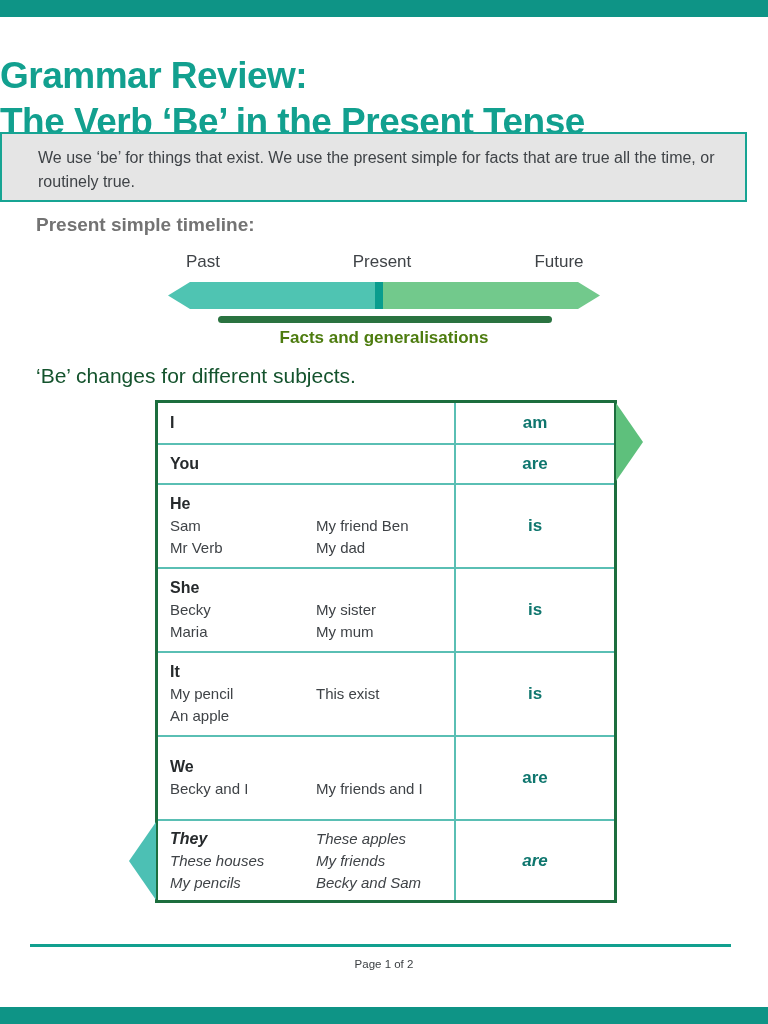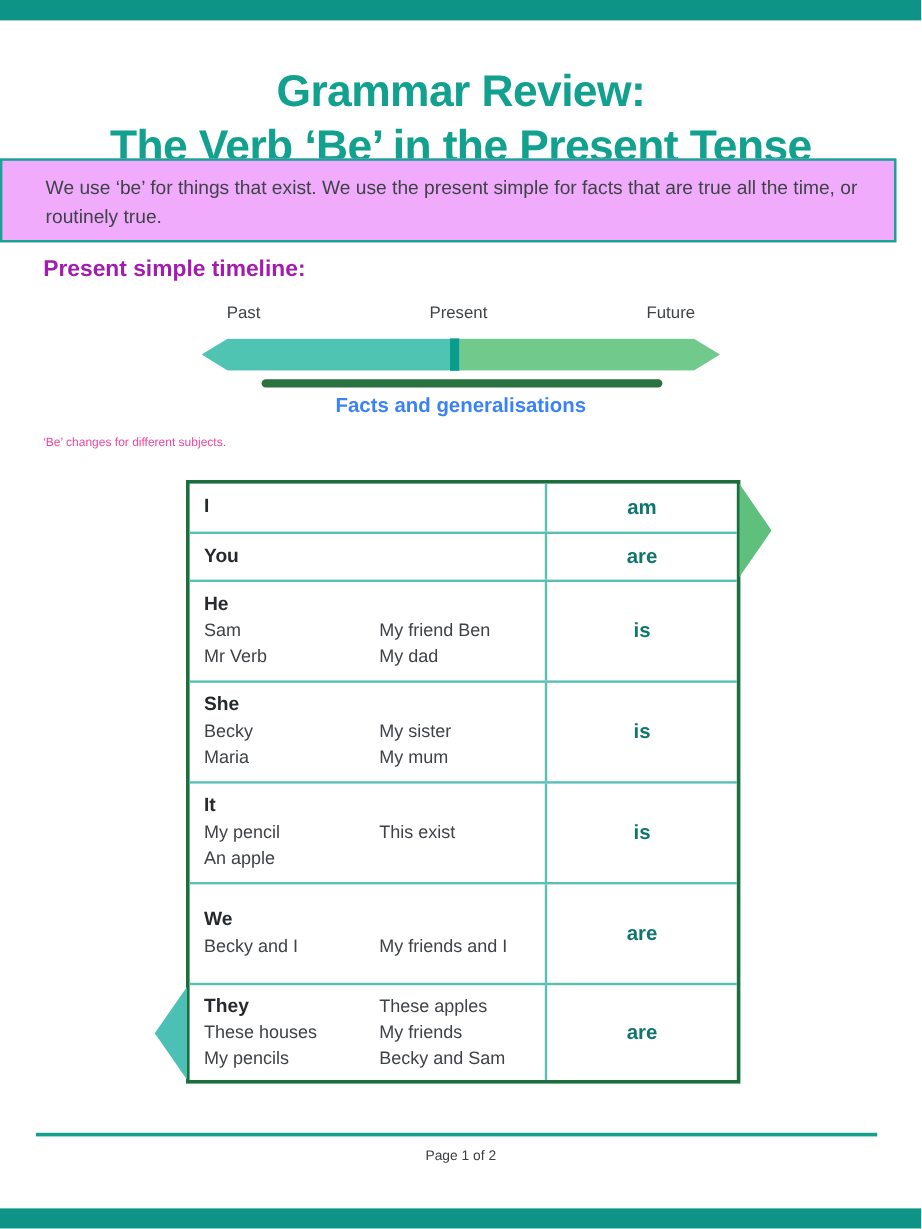--- a/index.html
+++ b/index.html
@@ -5,69 +5,69 @@
   html,body{margin:0;padding:0;background:#ffffff;}
   .page{
     position:relative;width:768px;height:1024px;overflow:hidden;
     background:#ffffff;font-family:"Liberation Sans",sans-serif;color:#3f4347;
   }
   .accent-bar{position:absolute;left:0;width:768px;height:17px;background:#0e9486;}
   .accent-bar.top{top:0;}
   .accent-bar.bottom{top:1007px;}
 
   .title{
-    position:absolute;top:28px;left:0;width:768px;text-align:center;
+    position:absolute;top:28px;left:0;width:768px;
     font-size:37px;line-height:46px;font-weight:bold;color:#12a08f;letter-spacing:-0.5px;
   }
 
   .intro-box{
     position:absolute;left:0;top:132px;width:747px;height:70px;box-sizing:border-box;
-    background:#f0abfc;border:2px solid #16a493;
+    background:#e5e5e5;border:2px solid #16a493;
     padding:12px 22px 0 36px;font-size:16px;line-height:24px;color:#3f4347;
   }
   .intro-box p{margin:0;}
 
   .timeline-heading{
     position:absolute;left:36px;top:214px;margin:0;
-    font-size:19px;font-weight:bold;color:#a21caf;
-  }
-
-  .tl-label{position:absolute;top:252px;font-size:14px;color:#3f4347;text-align:center;}
+    font-size:19px;font-weight:bold;color:#737373;
+  }
+
+  .tl-label{position:absolute;top:252px;font-size:17px;color:#3f4347;text-align:center;}
   .tl-label.past{left:168px;width:70px;}
   .tl-label.present{left:342px;width:80px;}
   .tl-label.future{left:524px;width:70px;}
 
   .tl-arrow{position:absolute;left:168px;top:282px;width:432px;height:27px;}
   .tl-arrow .seg-left{
     position:absolute;left:0;top:0;width:215px;height:27px;background:#4fc4b2;
     clip-path:polygon(0 50%,22px 0,100% 0,100% 100%,22px 100%);
   }
   .tl-arrow .seg-right{
     position:absolute;left:215px;top:0;width:217px;height:27px;background:#72c98c;
     clip-path:polygon(0 0,calc(100% - 22px) 0,100% 50%,calc(100% - 22px) 100%,0 100%);
   }
   .tl-arrow .seg-tick{position:absolute;left:207px;top:0;width:8px;height:27px;background:#0a9d8e;}
 
   .tl-rule{position:absolute;left:218px;top:316px;width:334px;height:7px;border-radius:4px;background:#2a7340;}
   .tl-caption{
     position:absolute;left:168px;top:328px;width:432px;text-align:center;
-    font-size:17px;font-weight:bold;color:#3b82f6;
-  }
-
-  .table-intro{position:absolute;left:36px;top:364px;margin:0;font-size:10px;color:#ec4899;}
+    font-size:17px;font-weight:bold;color:#4d7c0f;
+  }
+
+  .table-intro{position:absolute;left:36px;top:364px;margin:0;font-size:21px;color:#14532d;}
 
   .be-table{
     position:absolute;left:155px;top:400px;width:462px;height:503px;box-sizing:border-box;
     border:3px solid #1c6e3e;background:#ffffff;display:flex;flex-direction:column;
   }
   .be-row{display:flex;box-sizing:border-box;}
   .be-row + .be-row{border-top:2px solid #5abfb4;}
   .be-row.simple{height:40px;}
   .be-row.multi{height:84px;}
-  .be-row:last-child{flex:1;}
+  .be-row:last-child{flex:1;font-style:italic;}
   .cell-left{
     flex:1;box-sizing:border-box;padding-left:12px;
     display:flex;flex-direction:column;justify-content:center;
   }
   .cell-verb{
     width:160px;box-sizing:border-box;border-left:2px solid #5abfb4;
     display:flex;align-items:center;justify-content:center;
     font-size:17px;font-weight:bold;color:#0f766e;
   }
   .pronoun{font-size:16px;font-weight:bold;color:#262a2c;line-height:22px;}

